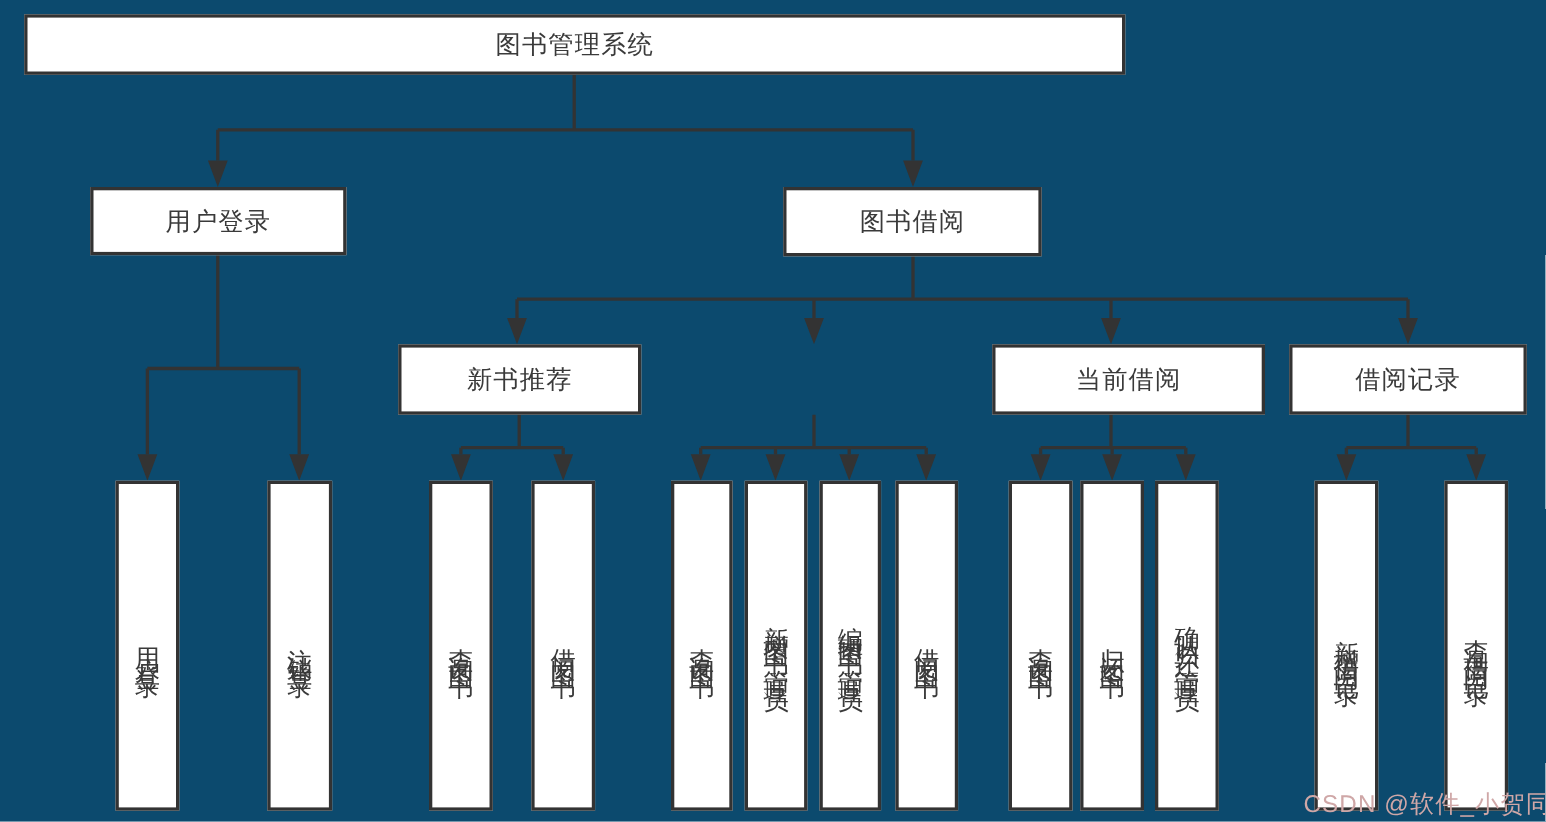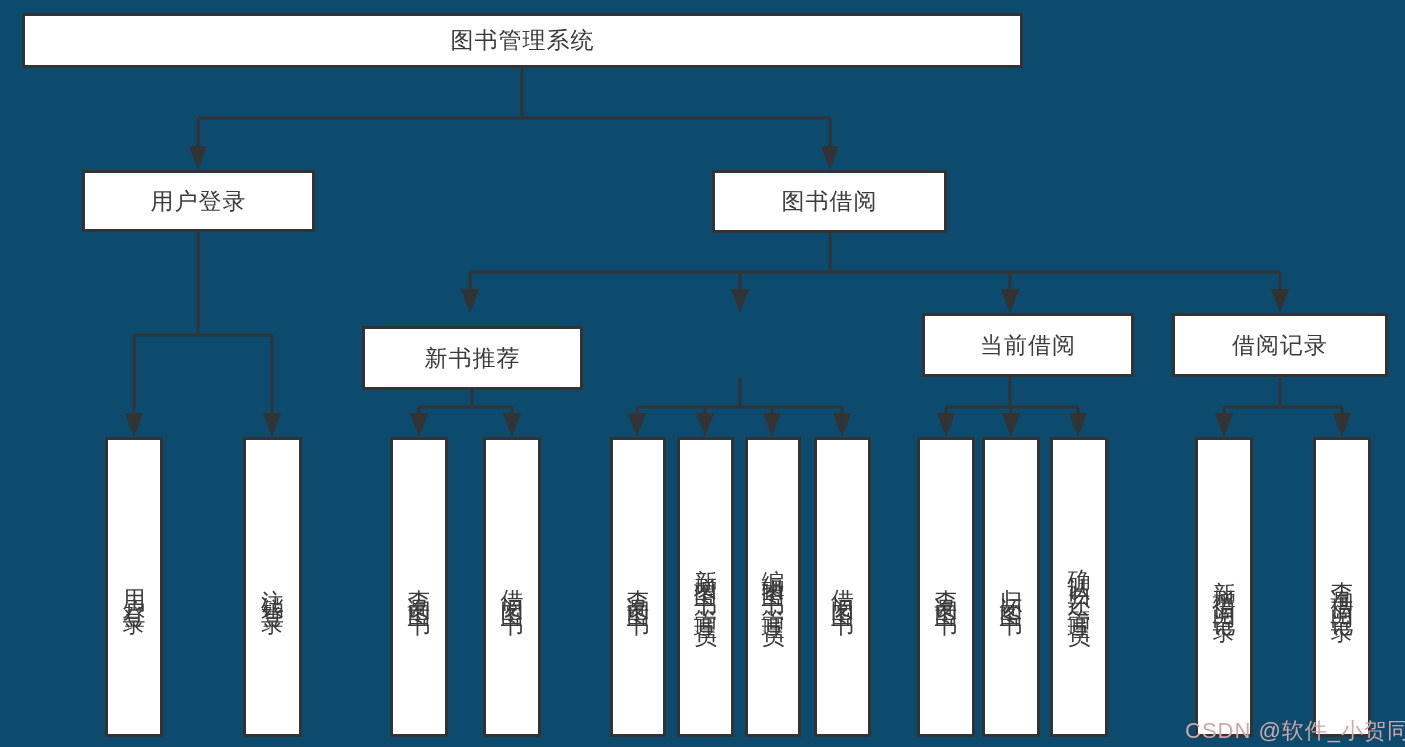--- a/index.html
+++ b/index.html
@@ -57,24 +57,24 @@
     <span class="label">图书管理系统</span>
   </div>
 
   <div class="node h" style="left:82px;top:170px;width:233px;height:62px">
     <span class="label">用户登录</span>
   </div>
   <div class="node h" style="left:712px;top:170px;width:235px;height:63px">
     <span class="label">图书借阅</span>
   </div>
 
-  <div class="node h" style="left:362px;top:326px;width:221px;height:64px">
+  <div class="node h" style="left:362px;top:313px;width:221px;height:64px">
     <span class="label">新书推荐</span>
   </div>
-  <div class="node h" style="left:922px;top:313px;width:212px;height:64px">
+  <div class="node h" style="left:902px;top:313px;width:248px;height:64px">
     <span class="label">当前借阅</span>
   </div>
   <div class="node h" style="left:1172px;top:313px;width:216px;height:64px">
     <span class="label">借阅记录</span>
   </div>
 
   <div class="node v" style="left:105px;top:437px;width:58px;height:300px">
     <span class="label">用户登录</span>
   </div>
   <div class="node v" style="left:243px;top:437px;width:59px;height:300px">

